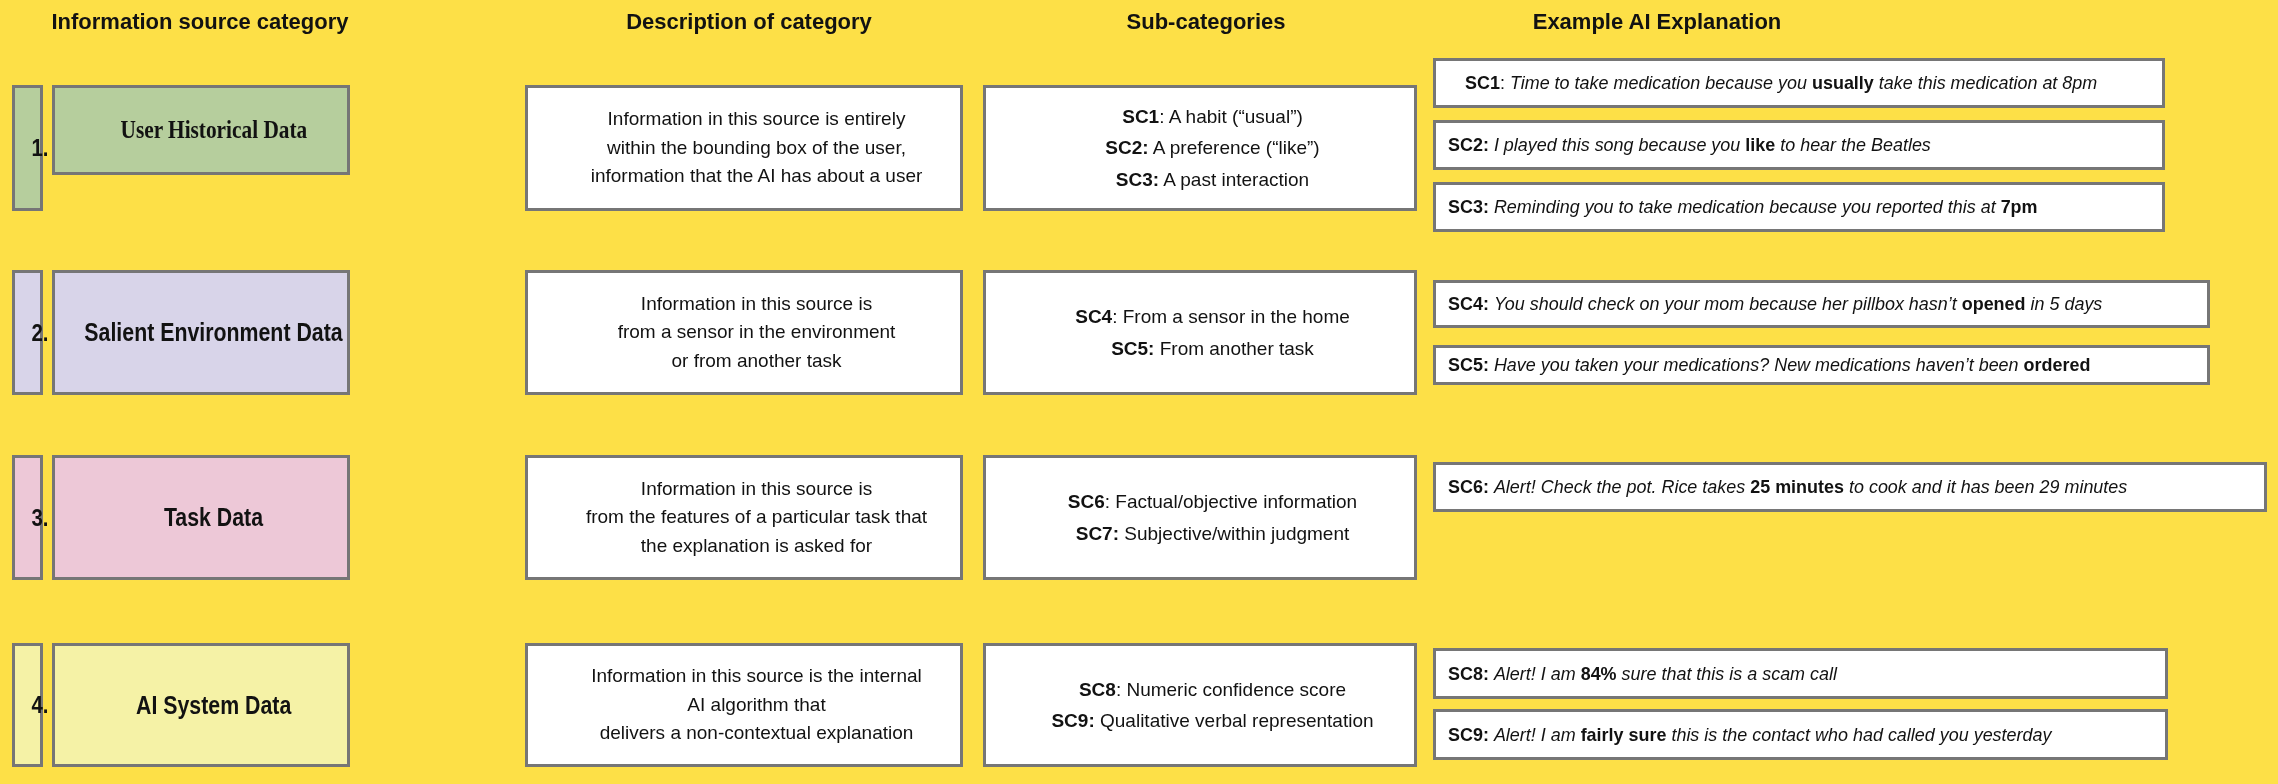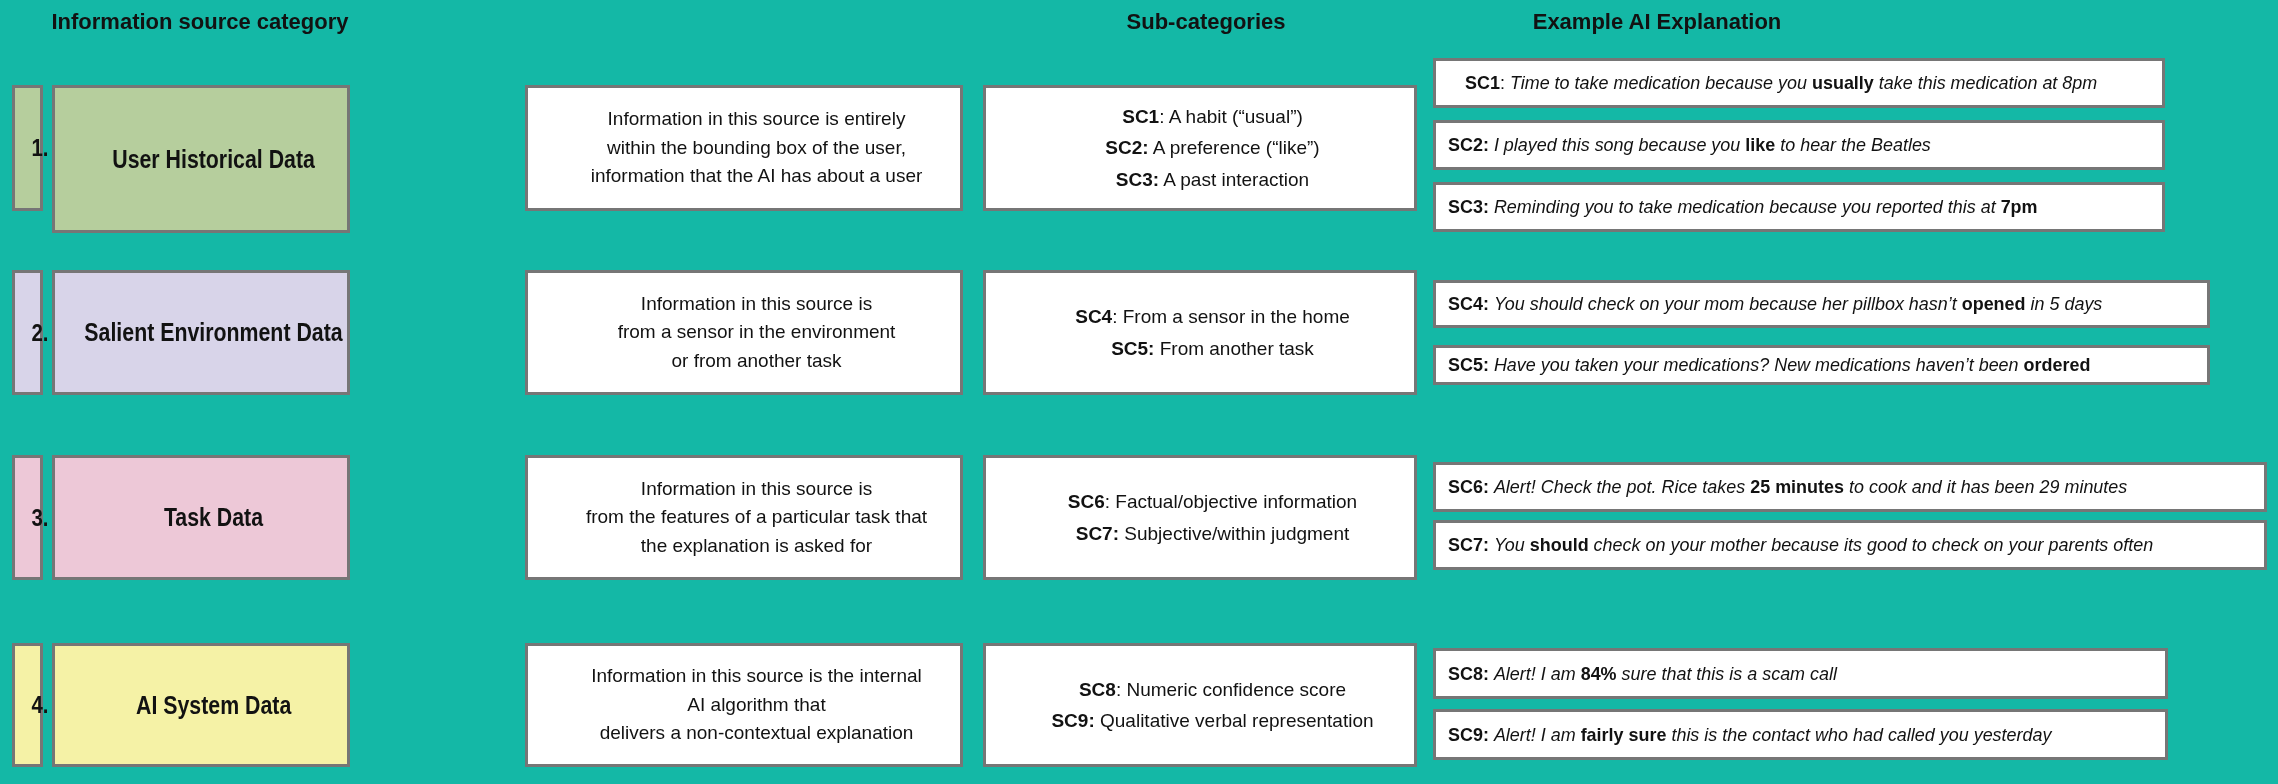--- a/index.html
+++ b/index.html
@@ -1,18 +1,18 @@
 <!DOCTYPE html>
 <html style="--border: #767676;"><head>
 <meta charset="utf-8">
 <style>
   html,body { margin:0; padding:0; background:#ffffff; }
   .stage {
     position:relative; width:2278px; height:784px;
-    font-family:"Liberation Sans", sans-serif; color:#121212; background:#14b8a6;
+    font-family:"Liberation Sans", sans-serif; color:#121212; background:#fde047;
     overflow:hidden;
   }
   .hdr {
     position:absolute; top:6px; height:32px;
     font-size:22px; font-weight:bold; text-align:center; line-height:32px;
     white-space:nowrap;
   }
   .box {
     position:absolute; box-sizing:border-box;
     border:3px solid var(--border,#767676);
@@ -56,27 +56,28 @@
   .ex-line .b { font-weight:bold; font-style:normal; }
   .ex-line .r { font-style:normal; }
   .ex-line .i { font-style:italic; }
 </style>
 </head>
 <body>
 
 <div class="stage">
 
   <div class="hdr" style="left:30px;  width:340px;">Information source category</div>
+  <div class="hdr" style="left:569px; width:360px;">Description of category</div>
   <div class="hdr" style="left:1026px;width:360px;">Sub-categories</div>
   <div class="hdr" style="left:1477px;width:360px;">Example AI Explanation</div>
 
   <div class="box num-box" style="top: 85px; height: 126px; background: rgb(182, 206, 157);">
     <span>1.</span>
   </div>
-  <div class="box cat-box" style="top: 85px; height: 148px; background: rgb(182, 206, 157);">
+  <div class="box cat-box" style="top: 85px; height: 90px; background: rgb(182, 206, 157); font-family: Liberation Serif, serif;">
     <span>User Historical Data</span>
   </div>
   <div class="box desc-box" style="top:85px;height:126px;">Information in this source is entirely
 within the bounding box of the user,
 information that the AI has about a user</div>
   <div class="box sub-box" style="top:85px;height:126px;">
       <div class="sub-line"><span class="p">SC1</span><span>: A habit (“usual”)</span></div>
       <div class="sub-line"><span class="p">SC2:</span><span> A preference (“like”)</span></div>
       <div class="sub-line"><span class="p">SC3:</span><span> A past interaction</span></div>
     </div>
@@ -124,23 +125,20 @@
 from the features of a particular task that
 the explanation is asked for</div>
   <div class="box sub-box" style="top:455px;height:125px;">
       <div class="sub-line"><span class="p">SC6</span><span>: Factual/objective information</span></div>
       <div class="sub-line"><span class="p">SC7:</span><span> Subjective/within judgment</span></div>
     </div>
   <div class="ex-col" style="top:462px;height:108px;width:834px;">
       <div class="ex-box" style="height: 50px;">
         <span class="ex-line"><span class="b">SC6:</span><span class="r"> </span><span class="i">Alert! Check the pot. Rice takes </span><span class="b">25 minutes</span><span class="i"> to cook and it has been 29 minutes</span></span>
       </div>
-      <div class="ex-box" style="height: 50px;">
-        <span class="ex-line"><span class="b">SC7:</span><span class="r"> </span><span class="i">You </span><span class="b">should</span><span class="i"> check on your mother because its good to check on your parents often</span></span>
-      </div>
     </div>
 
   <div class="box num-box" style="top: 643px; height: 124px; background: rgb(245, 242, 166);">
     <span>4.</span>
   </div>
   <div class="box cat-box" style="top: 643px; height: 124px; background: rgb(245, 242, 166);">
     <span>AI System Data</span>
   </div>
   <div class="box desc-box" style="top:643px;height:124px;">Information in this source is the internal
 AI algorithm that

